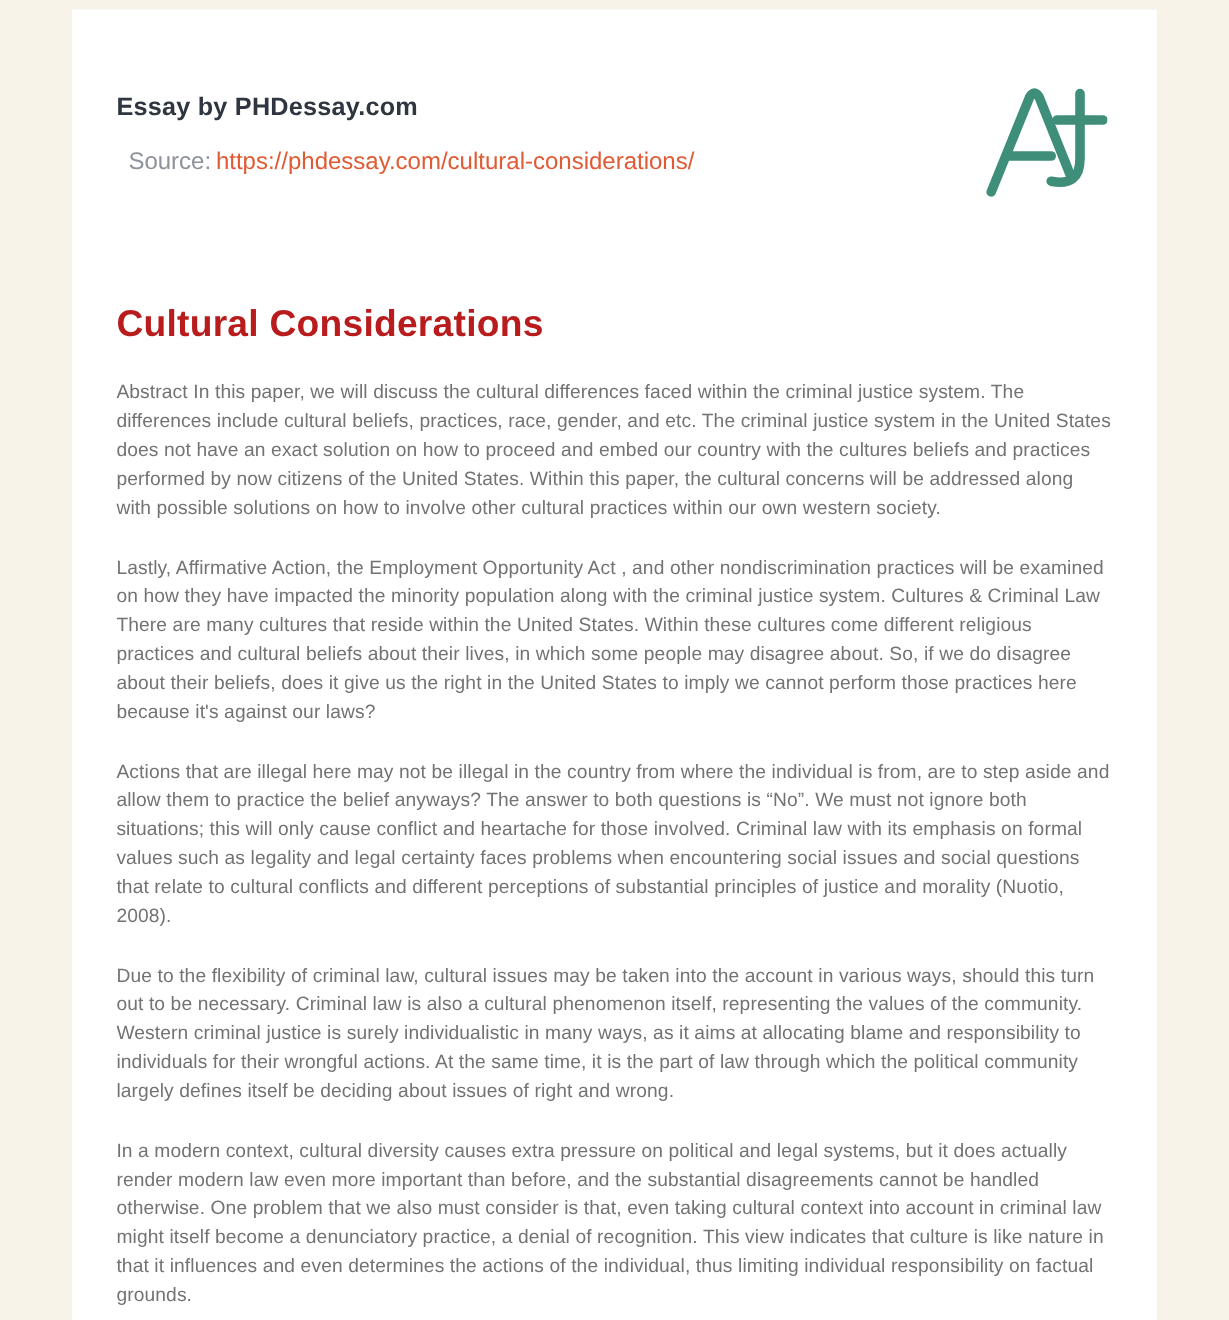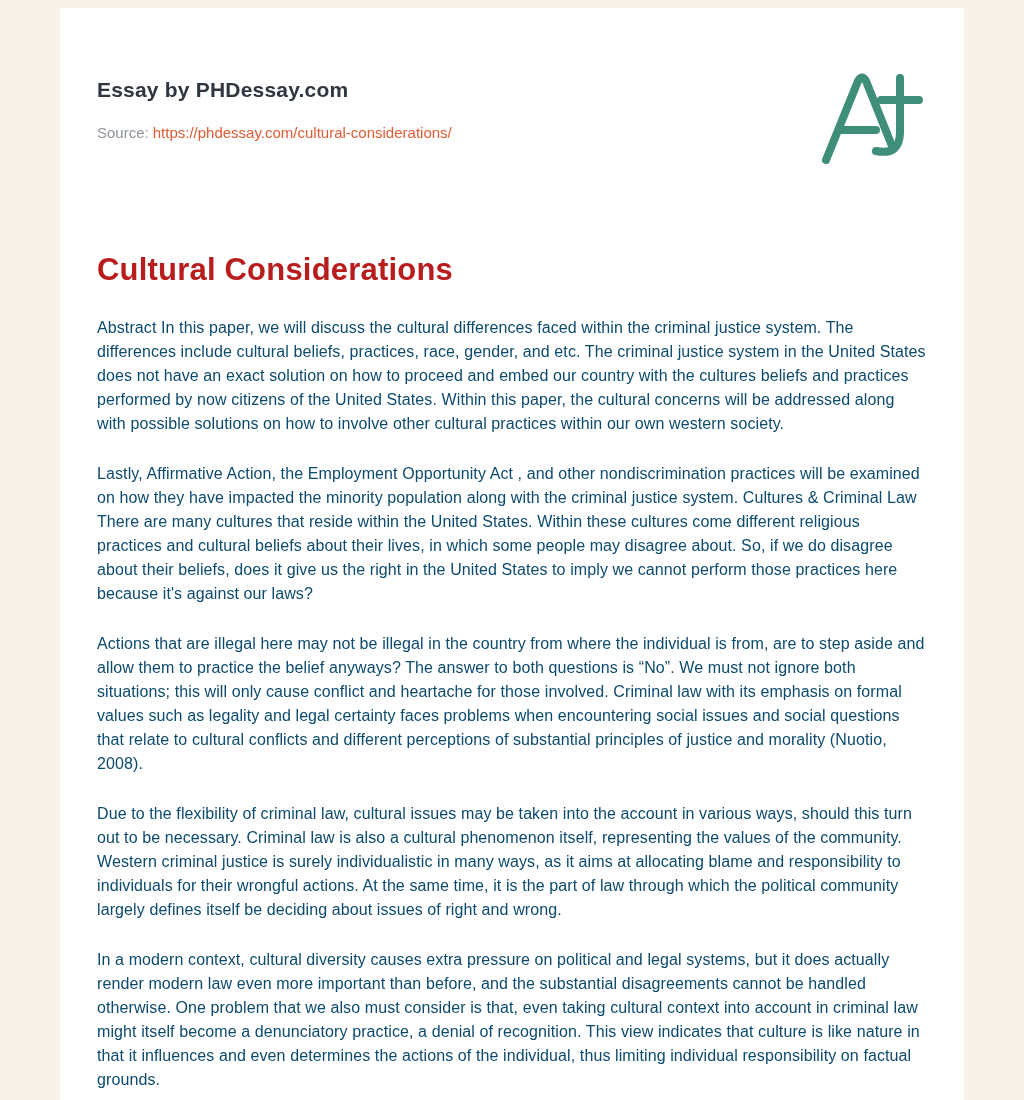--- a/index.html
+++ b/index.html
@@ -32,22 +32,23 @@
   }
   .header-left { flex: 1; }
   .essay-by {
     font-size: 21px;
     font-weight: 700;
     color: #2f3640;
     letter-spacing: 0.2px;
   }
   .source-line {
     margin-top: 22px;
-    font-size: 15px;
+    font-size: 20px;
     color: #8d929b;
+    margin-left: 10px;
   }
   .source-line a {
     color: #e05a33;
     text-decoration: none;
     margin-left: 4px;
   }
   .logo {
     width: 105px;
     height: 92px;
     margin-right: 4px;
@@ -61,21 +62,21 @@
     color: #b91c1c;
     letter-spacing: 0.2px;
   }
   .body-copy {
     margin-top: 28px;
   }
   .body-copy p {
     margin: 0 0 26px 0;
     font-size: 16px;
     line-height: 24px;
-    color: #0c4a6e;
+    color: #737373;
     letter-spacing: 0.1px;
   }
 </style>
 </head>
 <body>
 
 <div class="page-wrap">
   <div class="card">
 
     <div class="header-row">

